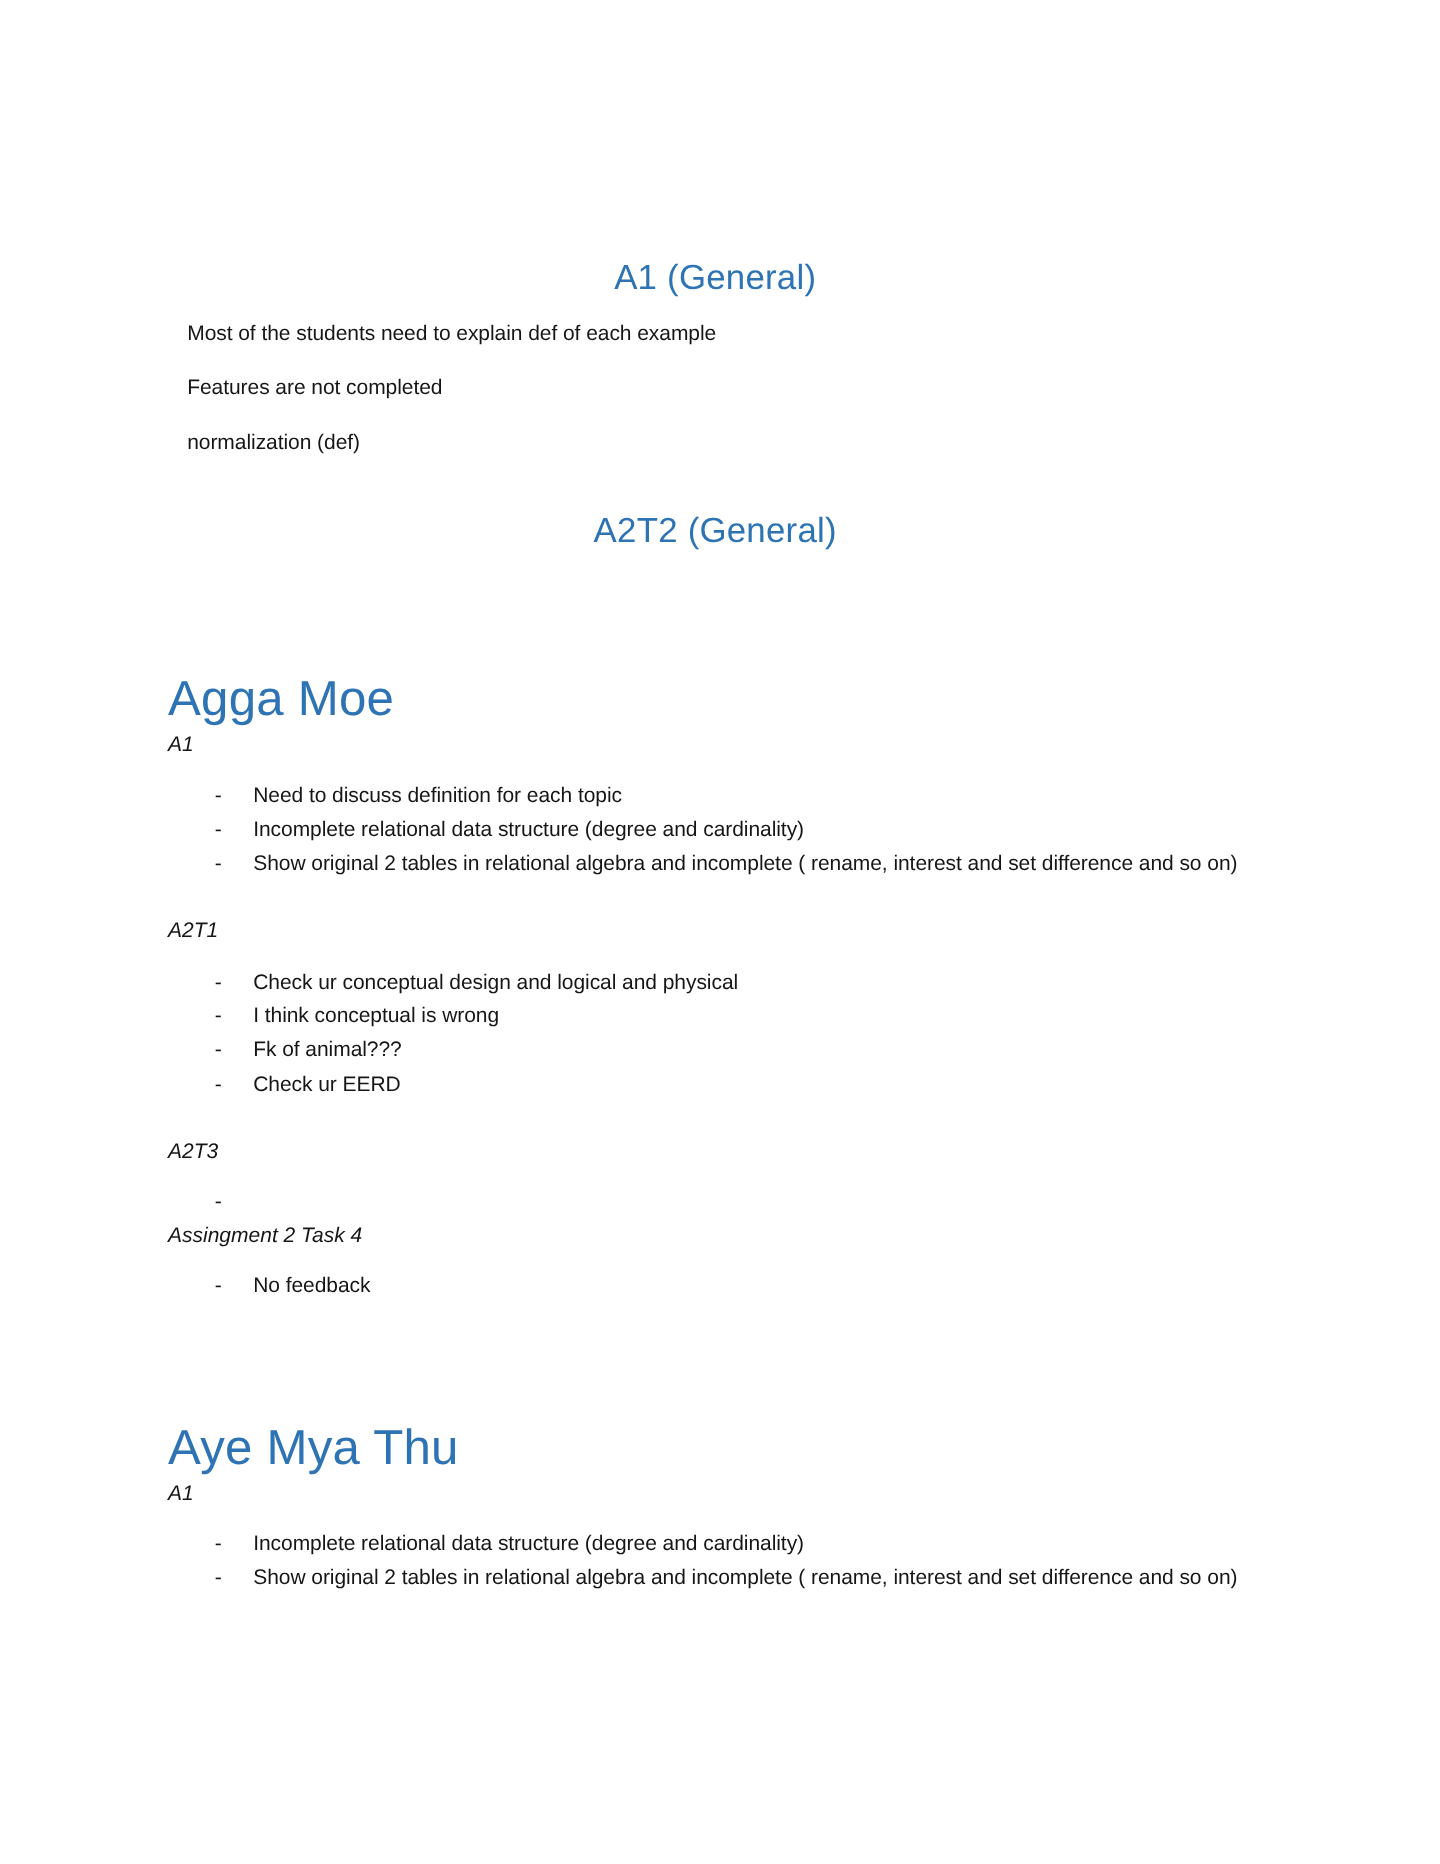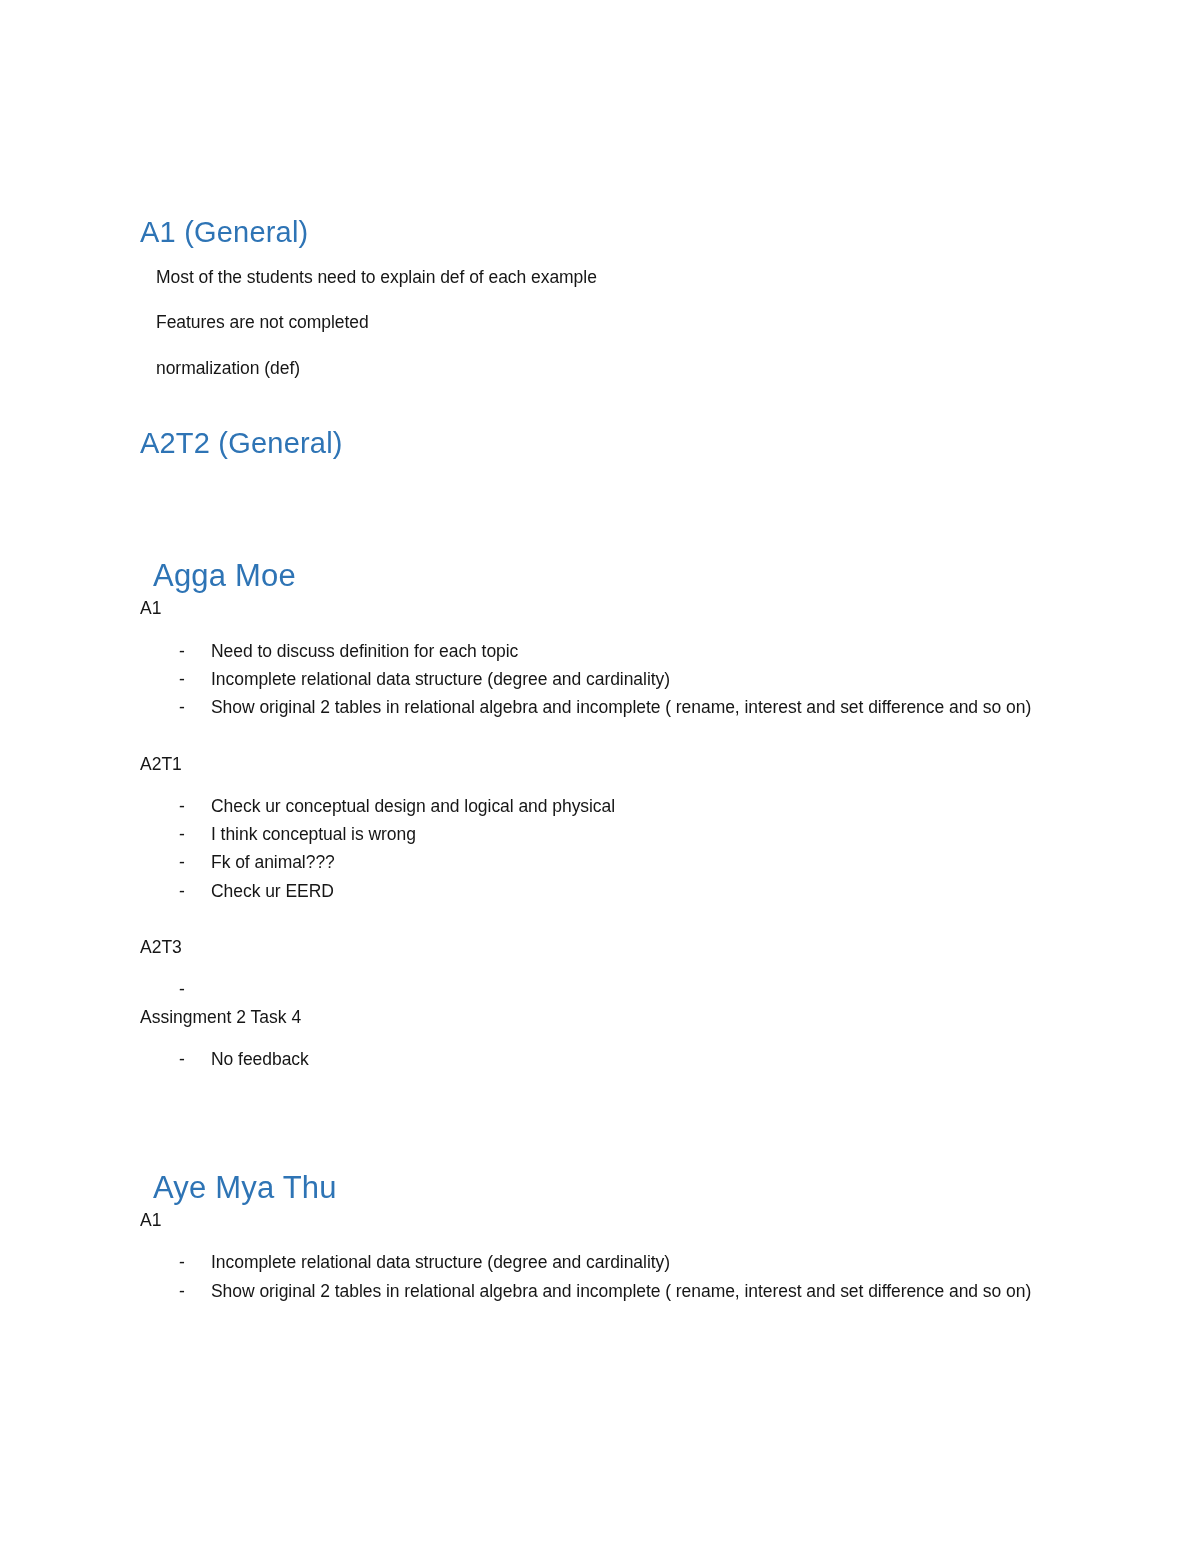--- a/index.html
+++ b/index.html
@@ -20,53 +20,55 @@
     background: #ffffff;
     box-sizing: border-box;
     padding: 215px 140px 0 140px;
   }
   .doc-body {
     width: 912px;
   }
 
   
   h1.heading-name {
-    font-size: 31px;
+    font-size: 41px;
     font-weight: 400;
     color: #2E74B5;
-    margin: 0 0 2px 13px;
+    margin: 0 0 2px 0;
     line-height: 1.18;
     letter-spacing: 0.2px;
   }
   h2.heading-section {
     font-size: 29px;
     font-weight: 400;
     color: #2E74B5;
     margin: 0 0 2px 0;
     line-height: 1.18;
     letter-spacing: 0.2px;
+    text-align: center;
   }
 
   
   p.body-line {
     font-size: 17.5px;
     font-weight: 400;
     color: #161616;
     margin: 16px;
     line-height: 1.38;
     letter-spacing: -0.05px;
   }
   p.body-line.spaced {
     margin-top: 21px;
   }
   p.label-line {
     font-size: 17.5px;
     color: #161616;
     margin: 0;
     line-height: 1.38;
+    font-style: italic;
   }
 
   
   ul.hyphen-list {
     list-style: none;
     margin: 16px 0 0 0;
     padding: 0;
   }
   ul.hyphen-list > li {
     position: relative;

